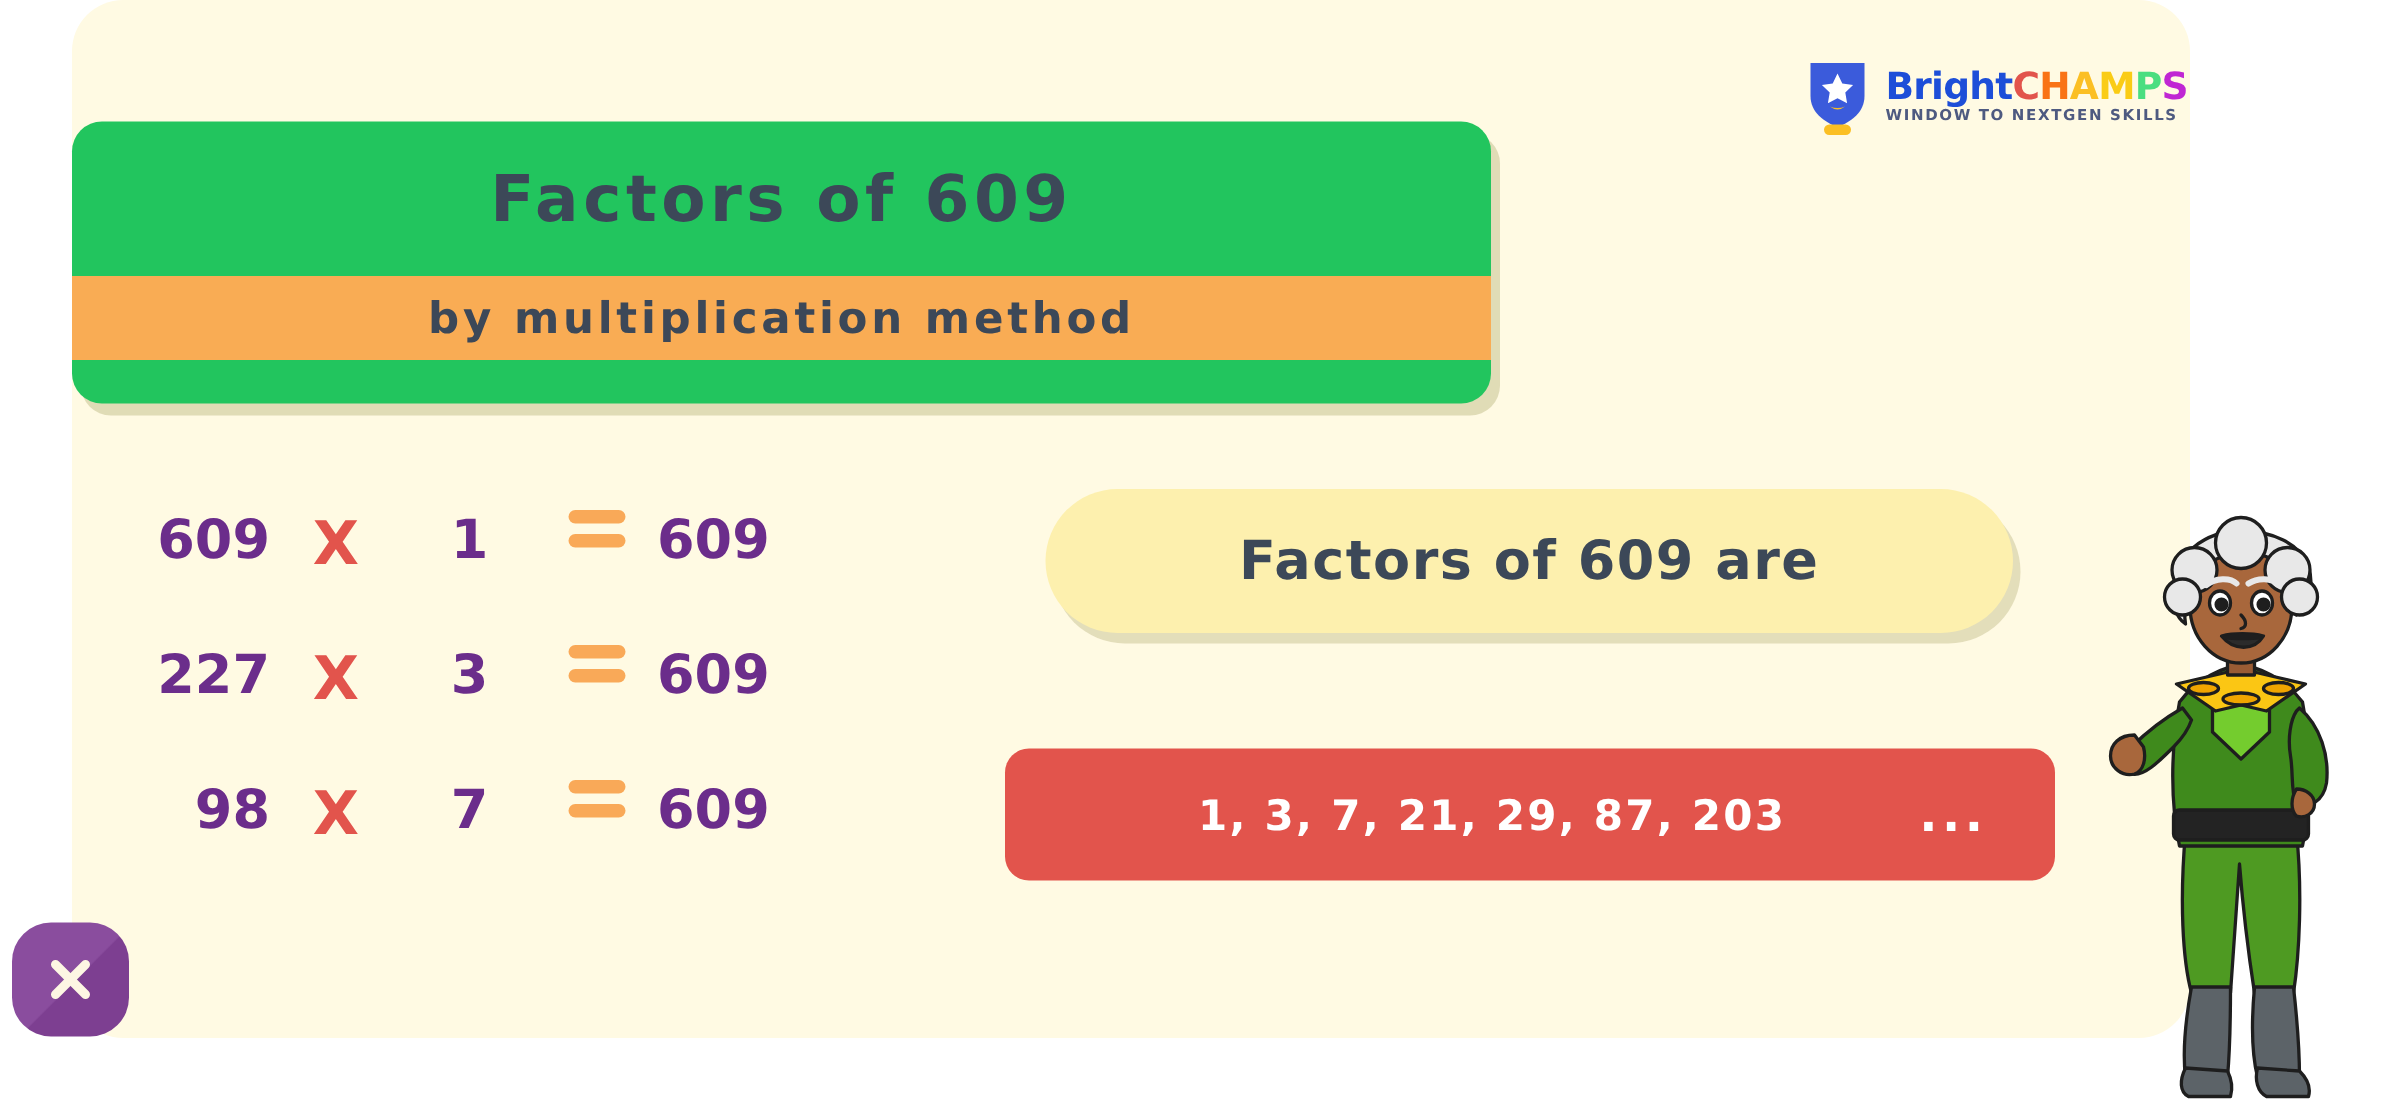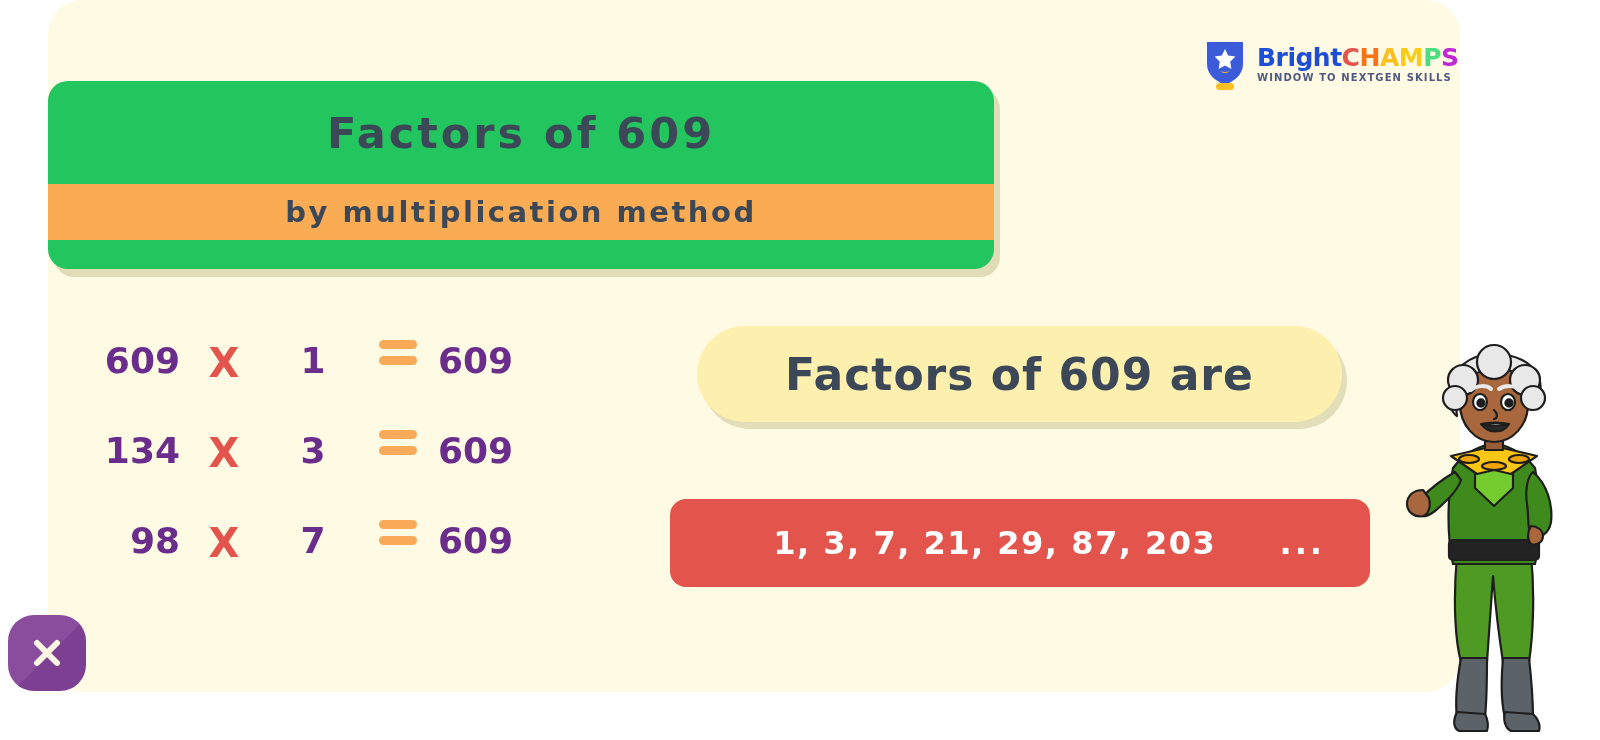--- a/index.html
+++ b/index.html
@@ -172,41 +172,41 @@
     top: 326px;
     width: 645px;
     height: 96px;
     border-radius: 48px;
     background: #fdf0ae;
     box-shadow: 5px 7px 0 0 rgba(199,194,146,0.5);
     display: flex;
     align-items: center;
     justify-content: center;
     color: #3c4858;
-    font-size: 44px;
+    font-size: 36px;
     font-weight: bold;
     letter-spacing: 1px;
     font-family: "DejaVu Sans", sans-serif;
   }
   .factors-bar {
     position: absolute;
     left: 670px;
     top: 499px;
     width: 700px;
     height: 88px;
     border-radius: 16px;
     background: #e2544c;
     display: flex;
     align-items: center;
   }
   .factors-list {
     flex: 1;
     text-align: center;
     color: #ffffff;
-    font-size: 32px;
+    font-size: 28px;
     font-weight: bold;
     letter-spacing: 1.5px;
     padding-left: 40px;
     font-family: "DejaVu Sans", sans-serif;
   }
   .factors-ellipsis {
     color: #ffffff;
     font-size: 32px;
     font-weight: bold;
     letter-spacing: 3px;
@@ -276,21 +276,21 @@
     <div class="eq-times">X</div>
     <div class="eq-b">1</div>
     <div class="eq-equals">
         <i></i>
         <i></i>
       </div>
     <div class="eq-res">609</div>
   </div>
 
   <div class="eq-row">
-    <div class="eq-a">134</div>
+    <div class="eq-a">227</div>
     <div class="eq-times">X</div>
     <div class="eq-b">3</div>
     <div class="eq-equals">
         <i></i>
         <i></i>
       </div>
     <div class="eq-res">609</div>
   </div>
 
   <div class="eq-row">

